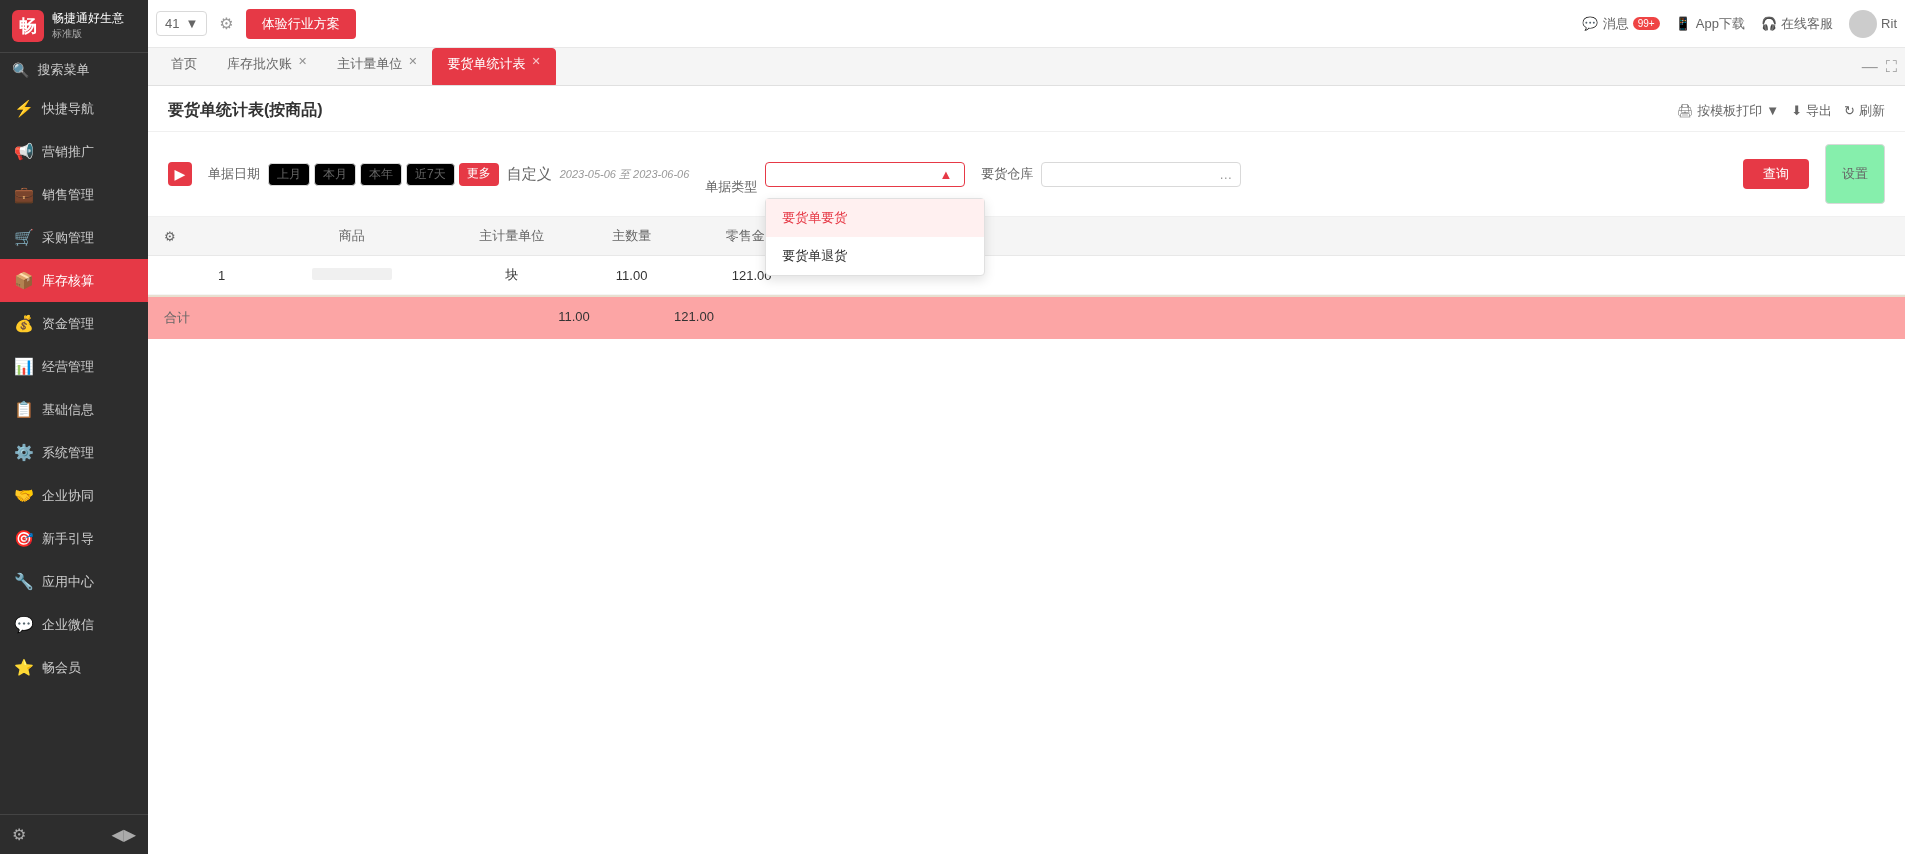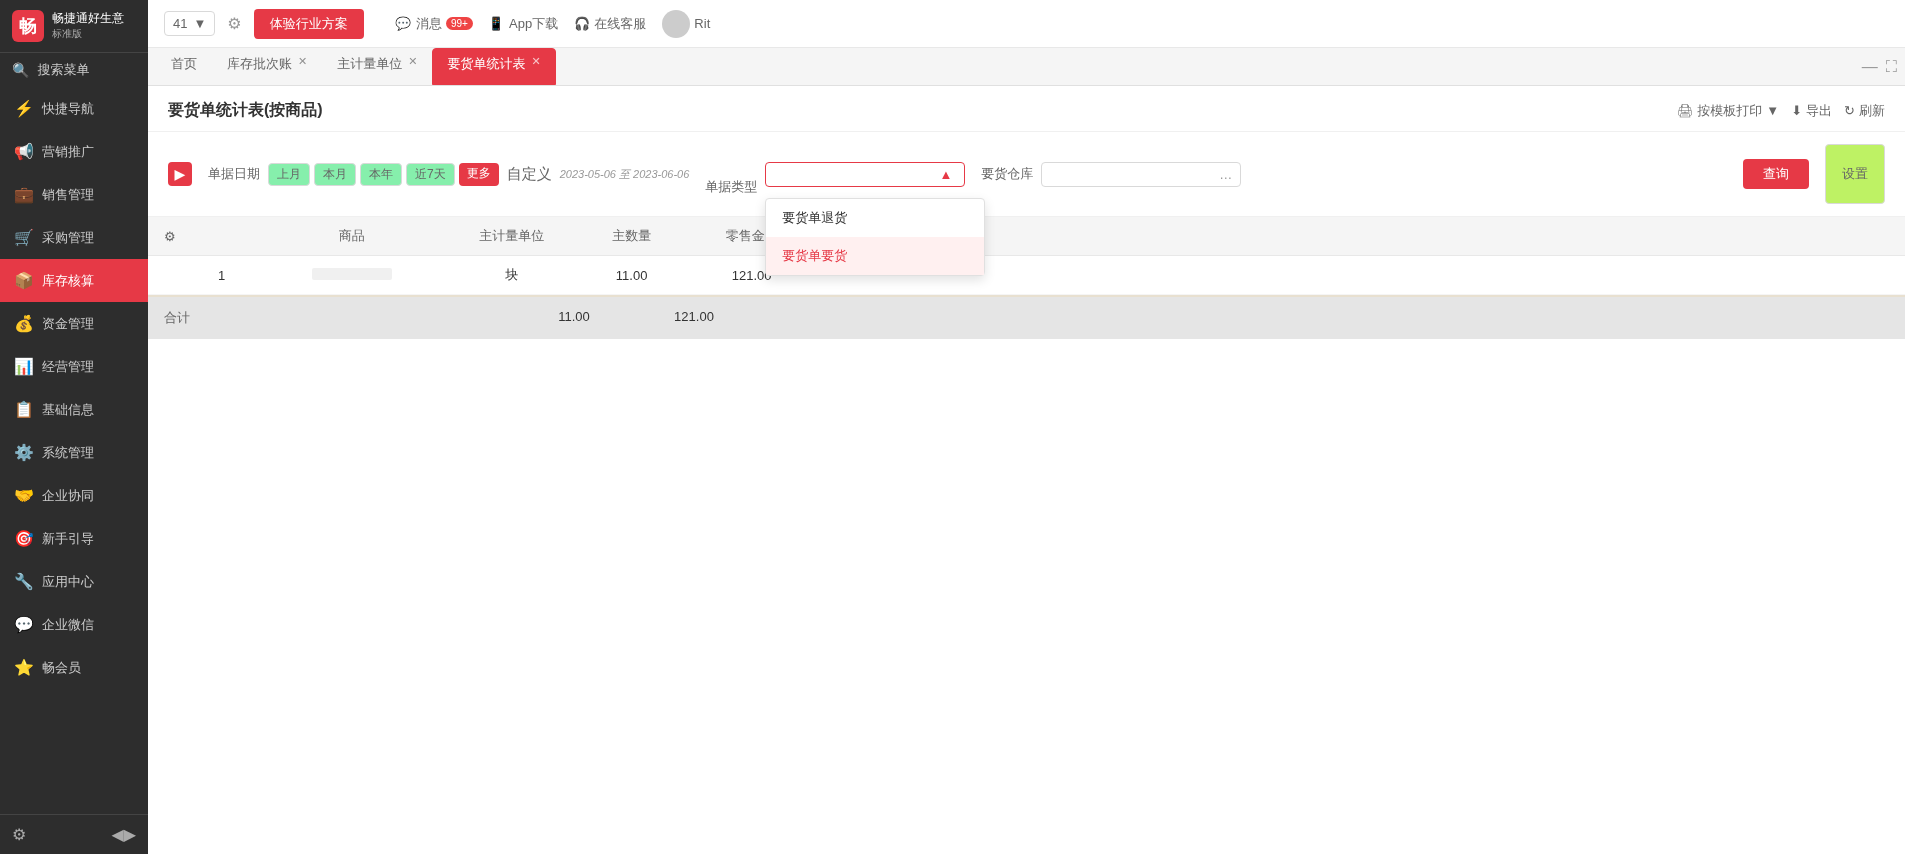--- a/index.html
+++ b/index.html
@@ -68,24 +68,24 @@
       overflow: hidden;
       position: relative;
     }
 
     
     .topbar {
       background: #fff;
       height: 48px;
       display: flex;
       align-items: center;
-      padding: 0 16px;
+      padding: 0 8px;
       border-bottom: 1px solid #e8e8e8;
+      justify-content: space-between;
       flex-shrink: 0;
-      gap: 32px;
     }
     .topbar-left { display: flex; align-items: center; gap: 12px; }
     .topbar-select {
       border: 1px solid #d9d9d9;
       border-radius: 4px;
       padding: 4px 8px;
       font-size: 13px;
       display: flex; align-items: center; gap: 6px;
       cursor: pointer;
       color: #666;
@@ -173,21 +173,21 @@
     .filter-group { display: flex; align-items: center; gap: 8px; }
     .filter-label { color: #666; font-size: 13px; white-space: nowrap; }
     .filter-date-btns { display: flex; gap: 4px; }
     .filter-date-btn {
       padding: 2px 8px;
       border: 1px solid #d9d9d9;
       border-radius: 4px;
       cursor: pointer;
       font-size: 12px;
       color: #666;
-      background: #86efac;
+      background: #000000;
     }
     .filter-date-more {
       padding: 2px 8px;
       background: #e63946;
       color: white;
       border-radius: 4px;
       font-size: 12px;
       cursor: pointer;
     }
     .filter-date-custom { color: #666; font-size: 15px; cursor: pointer; }
@@ -223,21 +223,21 @@
       color: white;
       border: none;
       border-radius: 4px;
       padding: 6px 20px;
       cursor: pointer;
       font-size: 13px;
       margin-left: auto;
       font-family: Liberation Serif, serif;
     }
     .btn-settings {
-      background: #bef264;
+      background: #86efac;
       color: #666;
       border: 1px solid #d9d9d9;
       border-radius: 4px;
       padding: 20px 16px;
       cursor: pointer;
       font-size: 13px;
     }
 
     
     .dropdown {
@@ -275,21 +275,21 @@
     .data-table td {
       padding: 10px 16px;
       text-align: center;
       color: #333;
       font-size: 13px;
       border-bottom: 1px solid #f5f5f5;
     }
     .table-settings-col { width: 40px; }
     .table-row-placeholder { background: #f0f0f0; height: 12px; border-radius: 2px; display: inline-block; }
     .table-footer {
-      background: #e5e5e5;
+      background: #fca5a5;
       border-top: 2px solid #e8e0d0;
       display: flex;
       padding: 12px 16px;
       font-size: 13px;
       color: #333;
     }
     .table-footer-label { color: #666; min-width: 100px; }
     .table-footer-col { min-width: 120px; text-align: center; }
 
     
@@ -469,22 +469,22 @@
 
       <div class="filter-select-group">
         <span class="filter-select-label">单据类型</span>
         <div class="filter-select-wrapper">
           <div class="filter-select">
             <span></span>
             <span style="color:#e63946;">▲</span>
           </div>
 
           <div class="dropdown" style="top:36px;min-width:220px;">
+            <div class="dropdown-item selected">要货单要货</div>
             <div class="dropdown-item">要货单退货</div>
-            <div class="dropdown-item selected">要货单要货</div>
           </div>
         </div>
       </div>
 
       <div class="filter-select-group">
         <span class="filter-warehouse-label">要货仓库</span>
         <div class="filter-warehouse">
           <span></span>
           <span class="filter-dots">…</span>
         </div>

